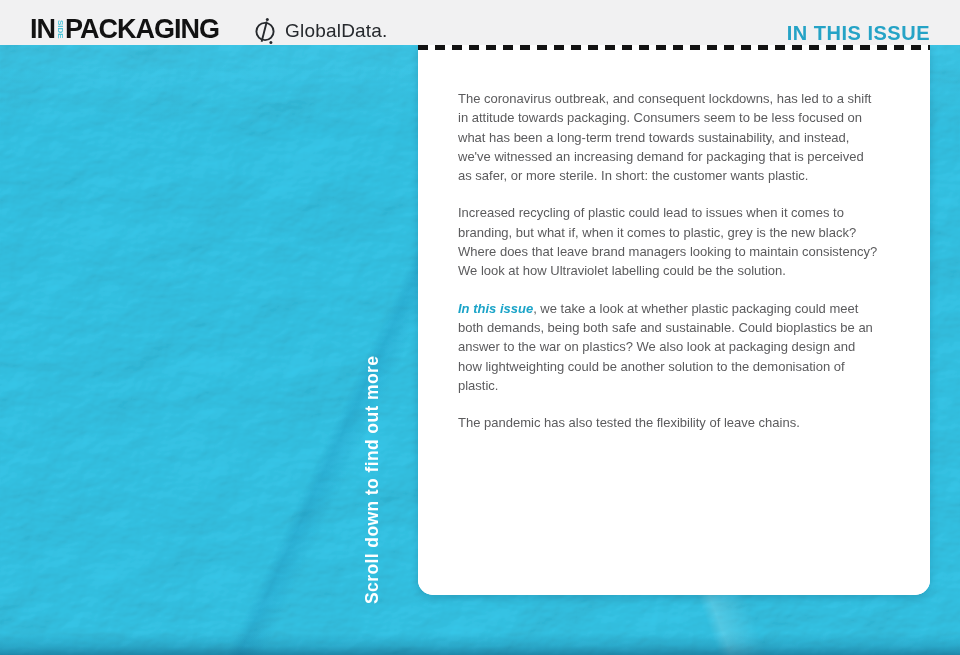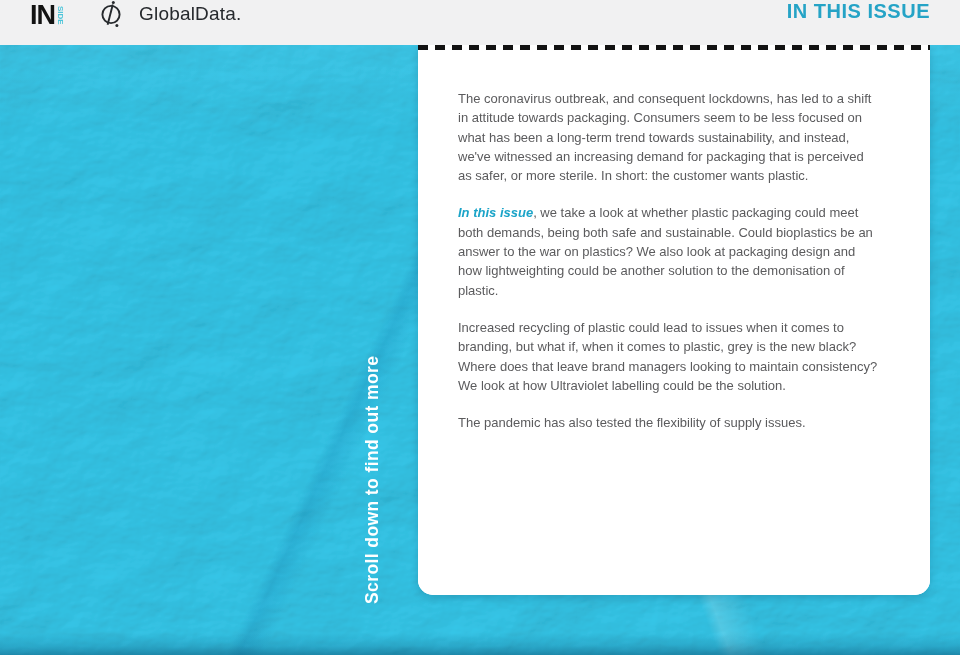--- a/index.html
+++ b/index.html
@@ -13,28 +13,28 @@
   .bg-shade { position:absolute; inset:0;
     background:
       linear-gradient(to bottom, rgba(255,255,255,.06), rgba(0,0,0,0) 20%),
       linear-gradient(to top, rgba(6,70,105,.45) 0px, rgba(6,70,105,.18) 9px, rgba(0,0,0,0) 22px),
       linear-gradient(115deg, rgba(0,0,0,0) 42%, rgba(9,110,160,.20) 43%, rgba(0,0,0,0) 45%),
       linear-gradient(70deg, rgba(0,0,0,0) 60%, rgba(255,255,255,.16) 61%, rgba(0,0,0,0) 64%);
   }
 
   
   .header { position:absolute; left:0; top:0; width:960px; height:45px;
-    background:#f1f1f2; display:flex; align-items:flex-start; padding:0 30px; }
+    background:#f1f1f2; display:flex; align-items:flex-end; padding:0 30px; }
   .brand { display:flex; align-items:center; }
   .brand .in { font-size:27px; font-weight:800; color:#121212; letter-spacing:-1px; }
   .brand .side { writing-mode:vertical-rl; font-size:8px; font-weight:800;
     color:#4cc4d9; letter-spacing:0px; height:25px; margin:0 1px; line-height:1;
     display:inline-flex; align-items:center; justify-content:center; }
   .brand .packaging { font-size:27px; font-weight:800; color:#121212; letter-spacing:-1px; }
-  .gd { display:flex; align-items:center; margin-left:34px;gap:8px; }
+  .gd { display:flex; align-items:center; margin-left:34px; }
   .gd .gd-text { font-size:19px; font-weight:500; color:#26292d; margin-left:8px; letter-spacing:.2px; }
   .spacer { flex:1; }
   .issue-label { font-size:20px; font-weight:600; color:#25a3c6; letter-spacing:.5px; }
 
   
   .card { position:absolute; left:418px; top:45px; width:512px; height:550px;
     background:#ffffff; border-radius:0 0 15px 15px;
     box-shadow:0 3px 9px rgba(0,40,60,.18); overflow:hidden; }
   .dash-line { position:absolute; left:0; top:0; width:100%; height:5px;
     background:repeating-linear-gradient(90deg, #121212 0 10px, rgba(0,0,0,0) 10px 17px); }
@@ -70,31 +70,32 @@
     </svg>
     <div class="bg-shade"></div>
   </div>
 
   <div class="scroll-hint">Scroll down to find out more</div>
 
   <div class="card">
     <div class="dash-line"></div>
     <div class="card-content">
       <p>The coronavirus outbreak, and consequent lockdowns, has led to a shift in attitude towards packaging. Consumers seem to be less focused on what has been a long-term trend towards sustainability, and instead, we've witnessed an increasing demand for packaging that is perceived as safer, or more sterile. In short: the customer wants plastic.</p>
+      <p>Increased recycling of plastic could lead to issues when it comes to branding, but what if, when it comes to plastic, grey is the new black? Where does that leave brand managers looking to maintain consistency? We look at how Ultraviolet labelling could be the solution.</p>
       <p><span class="accent-lead">In this issue</span><span>, we take a look at whether plastic packaging could meet both demands, being both safe and sustainable. Could bioplastics be an answer to the war on plastics? We also look at packaging design and how lightweighting could be another solution to the demonisation of plastic.</span></p>
-      <p>Increased recycling of plastic could lead to issues when it comes to branding, but what if, when it comes to plastic, grey is the new black? Where does that leave brand managers looking to maintain consistency? We look at how Ultraviolet labelling could be the solution.</p>
-      <p>The pandemic has also tested the flexibility of supply issues.</p>
+      <p>The pandemic has also tested the flexibility of leave chains.</p>
     </div>
     <div class="card-fade"></div>
   </div>
 
   <div class="header">
     <div class="brand">
       <span class="in">IN</span>
         <span class="side">SIDE</span>
+        <span class="packaging">PACKAGING</span>
     </div>
     <div class="gd">
       <svg width="24" height="28" viewBox="0 0 24 28">
         <circle cx="12" cy="14.5" r="8.6" fill="none" stroke="#26292d" stroke-width="1.9"></circle>
         <line x1="13.8" y1="4.6" x2="8.6" y2="24.8" stroke="#26292d" stroke-width="1.9"></line>
         <circle cx="14.3" cy="2.4" r="1.5" fill="#26292d"></circle>
         <circle cx="17.9" cy="25.6" r="1.5" fill="#26292d"></circle>
       </svg>
       <span class="gd-text">GlobalData.</span>
     </div>

